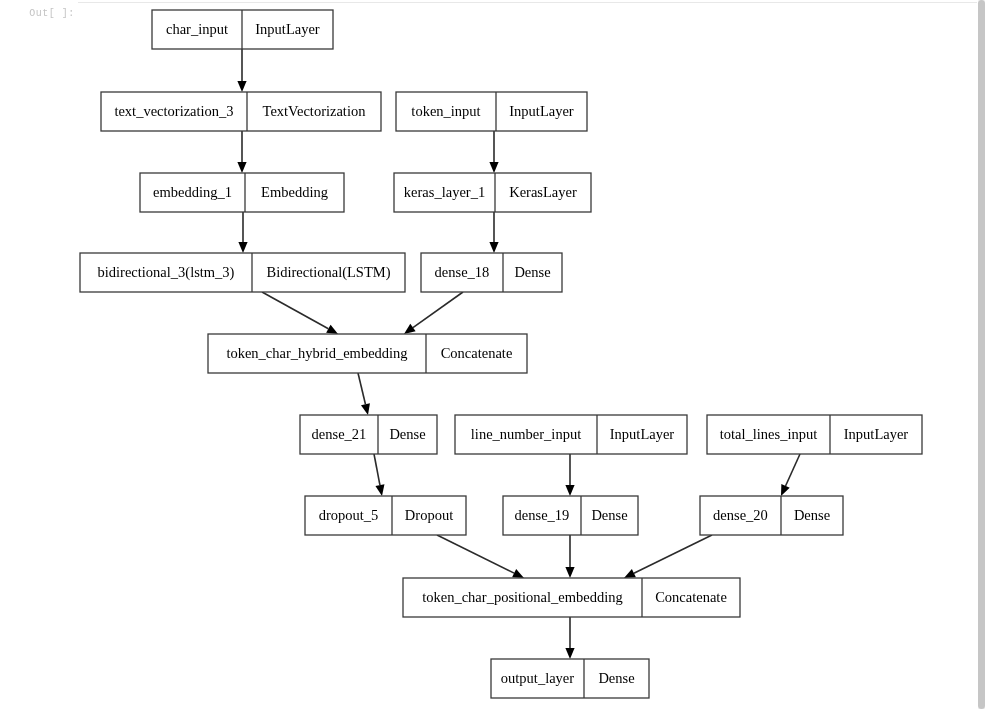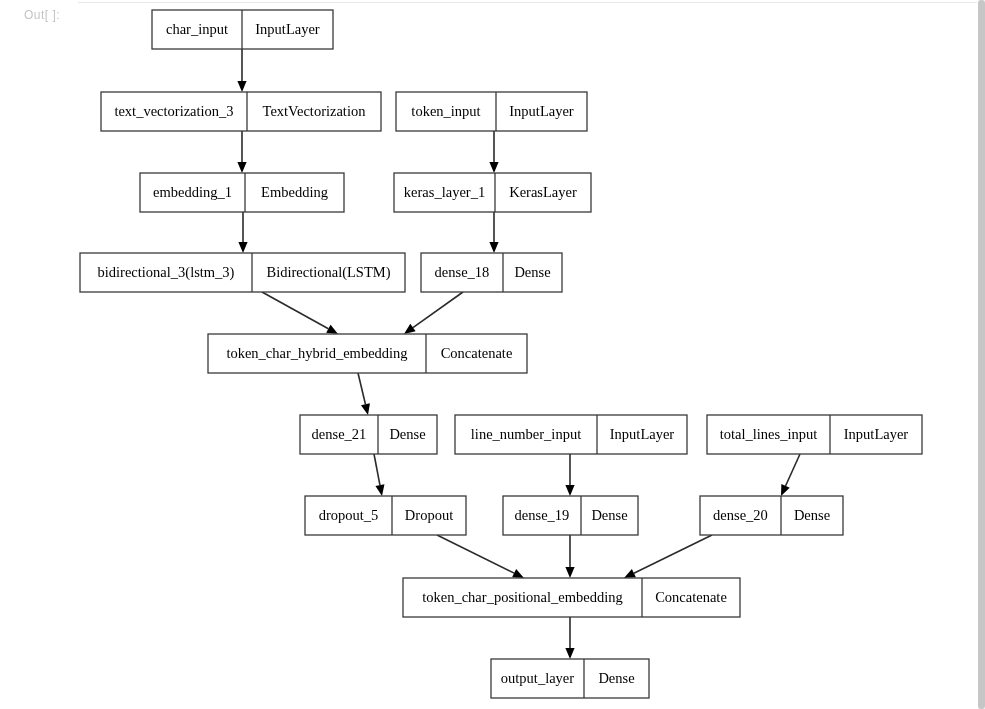--- a/index.html
+++ b/index.html
@@ -20,23 +20,23 @@
     position: absolute;
     left: 78px; top: 2px;
     width: 899px; height: 1px;
     background: #e8e8e8;
   }
   
   #out-prompt {
     position: absolute;
     left: 24px; top: 8px;
     width: 56px;
-    text-align: left;
-    font-family: Liberation Sans, sans-serif;
-    font-size: 12px;
+    text-align: center;
+    font-family: Liberation Mono, monospace;
+    font-size: 10px;
     color: #c4c4c4;
     letter-spacing: 0.5px;
     white-space: pre;
   }
   
   #graph-area {
     position: absolute;
     left: 0; top: 0;
     width: 978px; height: 709px;
   }

